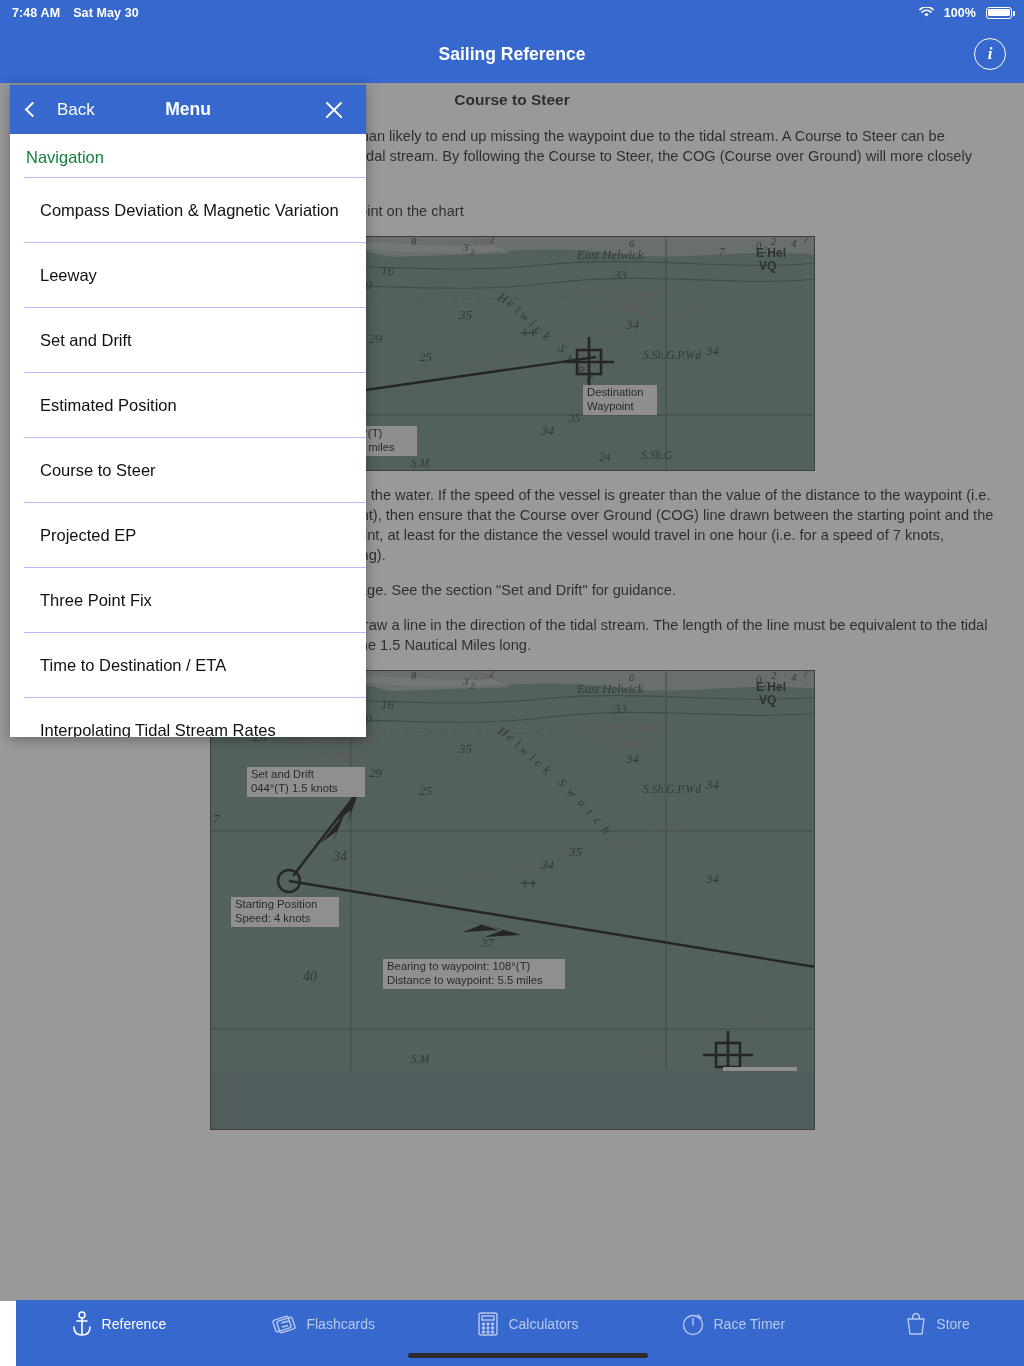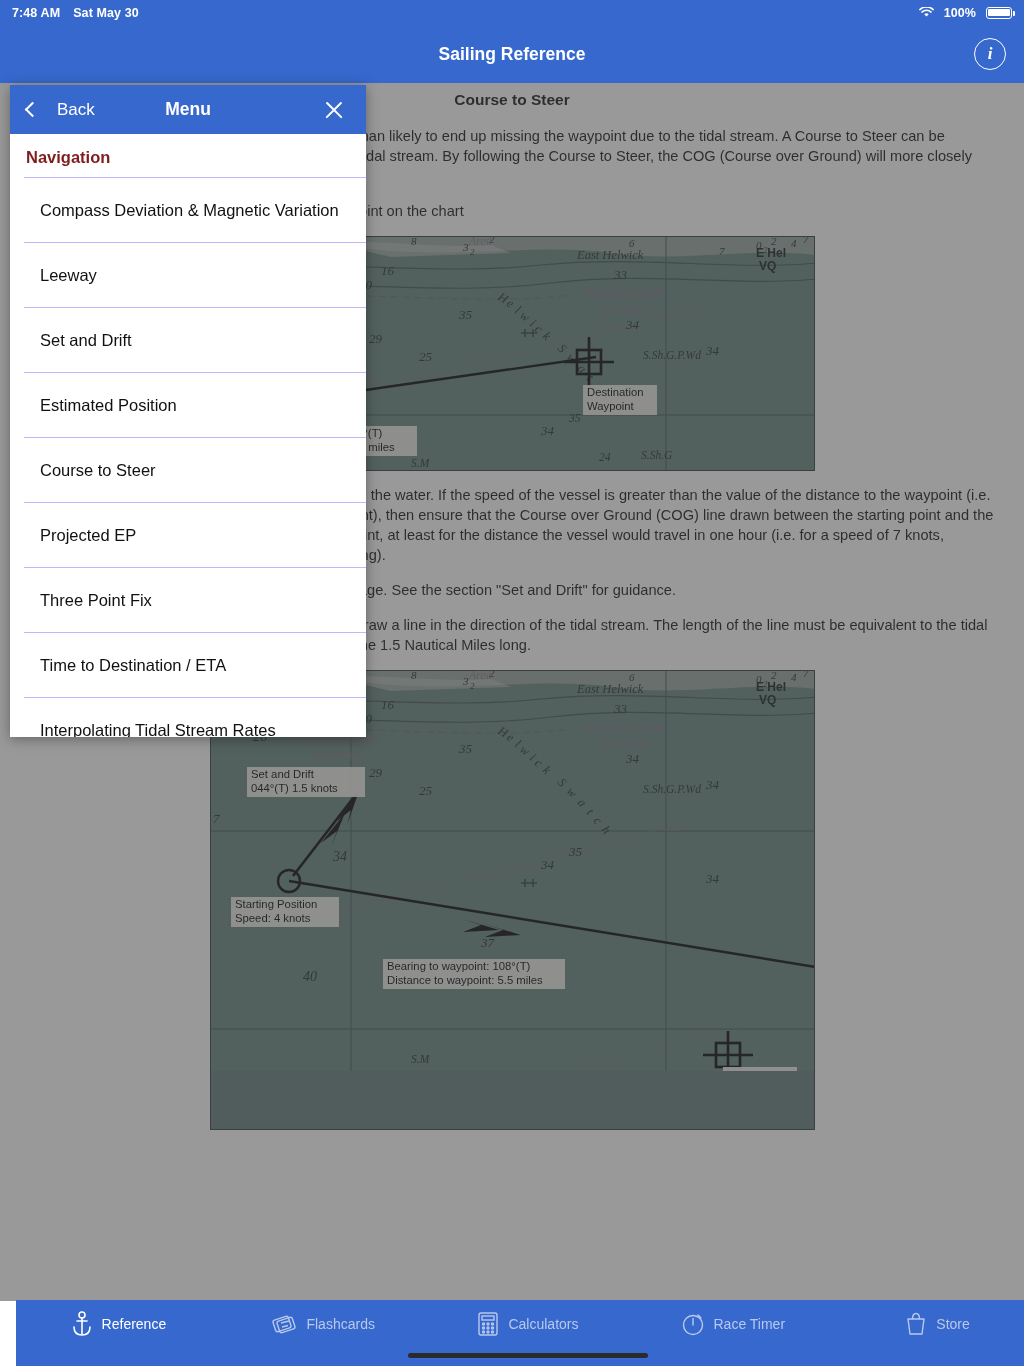--- a/index.html
+++ b/index.html
@@ -102,21 +102,21 @@
                position:relative; z-index:2; }
   .menu-close::before,.menu-close::after{
     content:""; position:absolute; left:1px; top:11px; width:22px; height:2.4px;
     background:#fff; border-radius:2px;
   }
   .menu-close::before{ transform:rotate(45deg); }
   .menu-close::after{ transform:rotate(-45deg); }
 
   .menu-list{ flex:1 1 auto; overflow:hidden; }
   .menu-section{
-    font-size:16.5px; font-weight:bold; color:#7f1d1d;
+    font-size:16.5px; font-weight:normal; color:#15803d;
     padding:14px 0 0 16px; height:43px;
   }
   .menu-item{
     height:65px; display:flex; align-items:center;
     font-size:16.5px; color:#111; padding-left:16px;
     border-top:1px solid #c4b5fd; margin-left:14px;
   }
   .menu-item:first-child{ border-top:none; }
 
   

